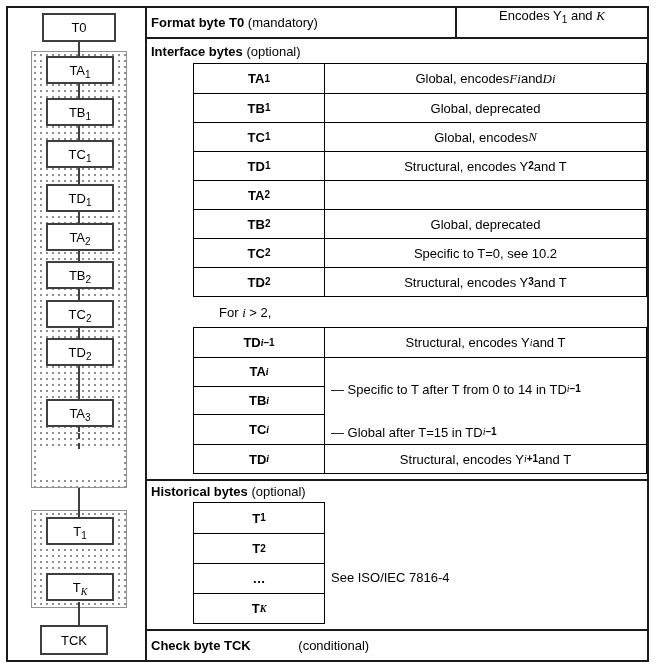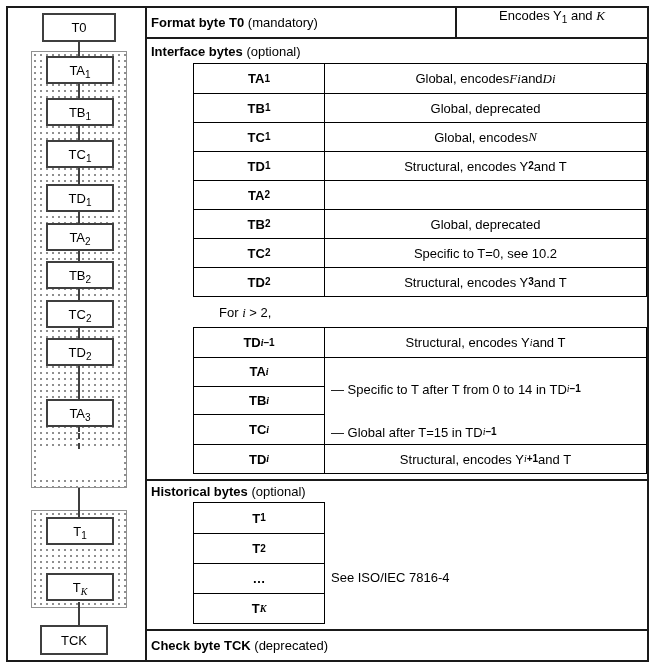--- a/index.html
+++ b/index.html
@@ -219,18 +219,18 @@
           <div class="hcell">…</div>
         </div>
       <div class="irow">
           <div class="hcell">T<sub><i class="ser">K</i></sub></div>
         </div>
     </div>
     <div class="rowtext" style="left:331px; top:562px; height:30px;">
       <span>See ISO/IEC 7816-4</span>
     </div>
 
-    <div class="rowtext" style="left:151px; top:631px; height:28px;">
+    <div class="rowtext" style="left:151px; top:631px; height:28px;gap:44px;">
       <span class="b">Check byte TCK</span>
-        <span style="white-space:pre;"> (deprecated)</span>
+        <span style="white-space:pre;"> (conditional)</span>
     </div>
   </div>
 </div>
 
 </body></html>

